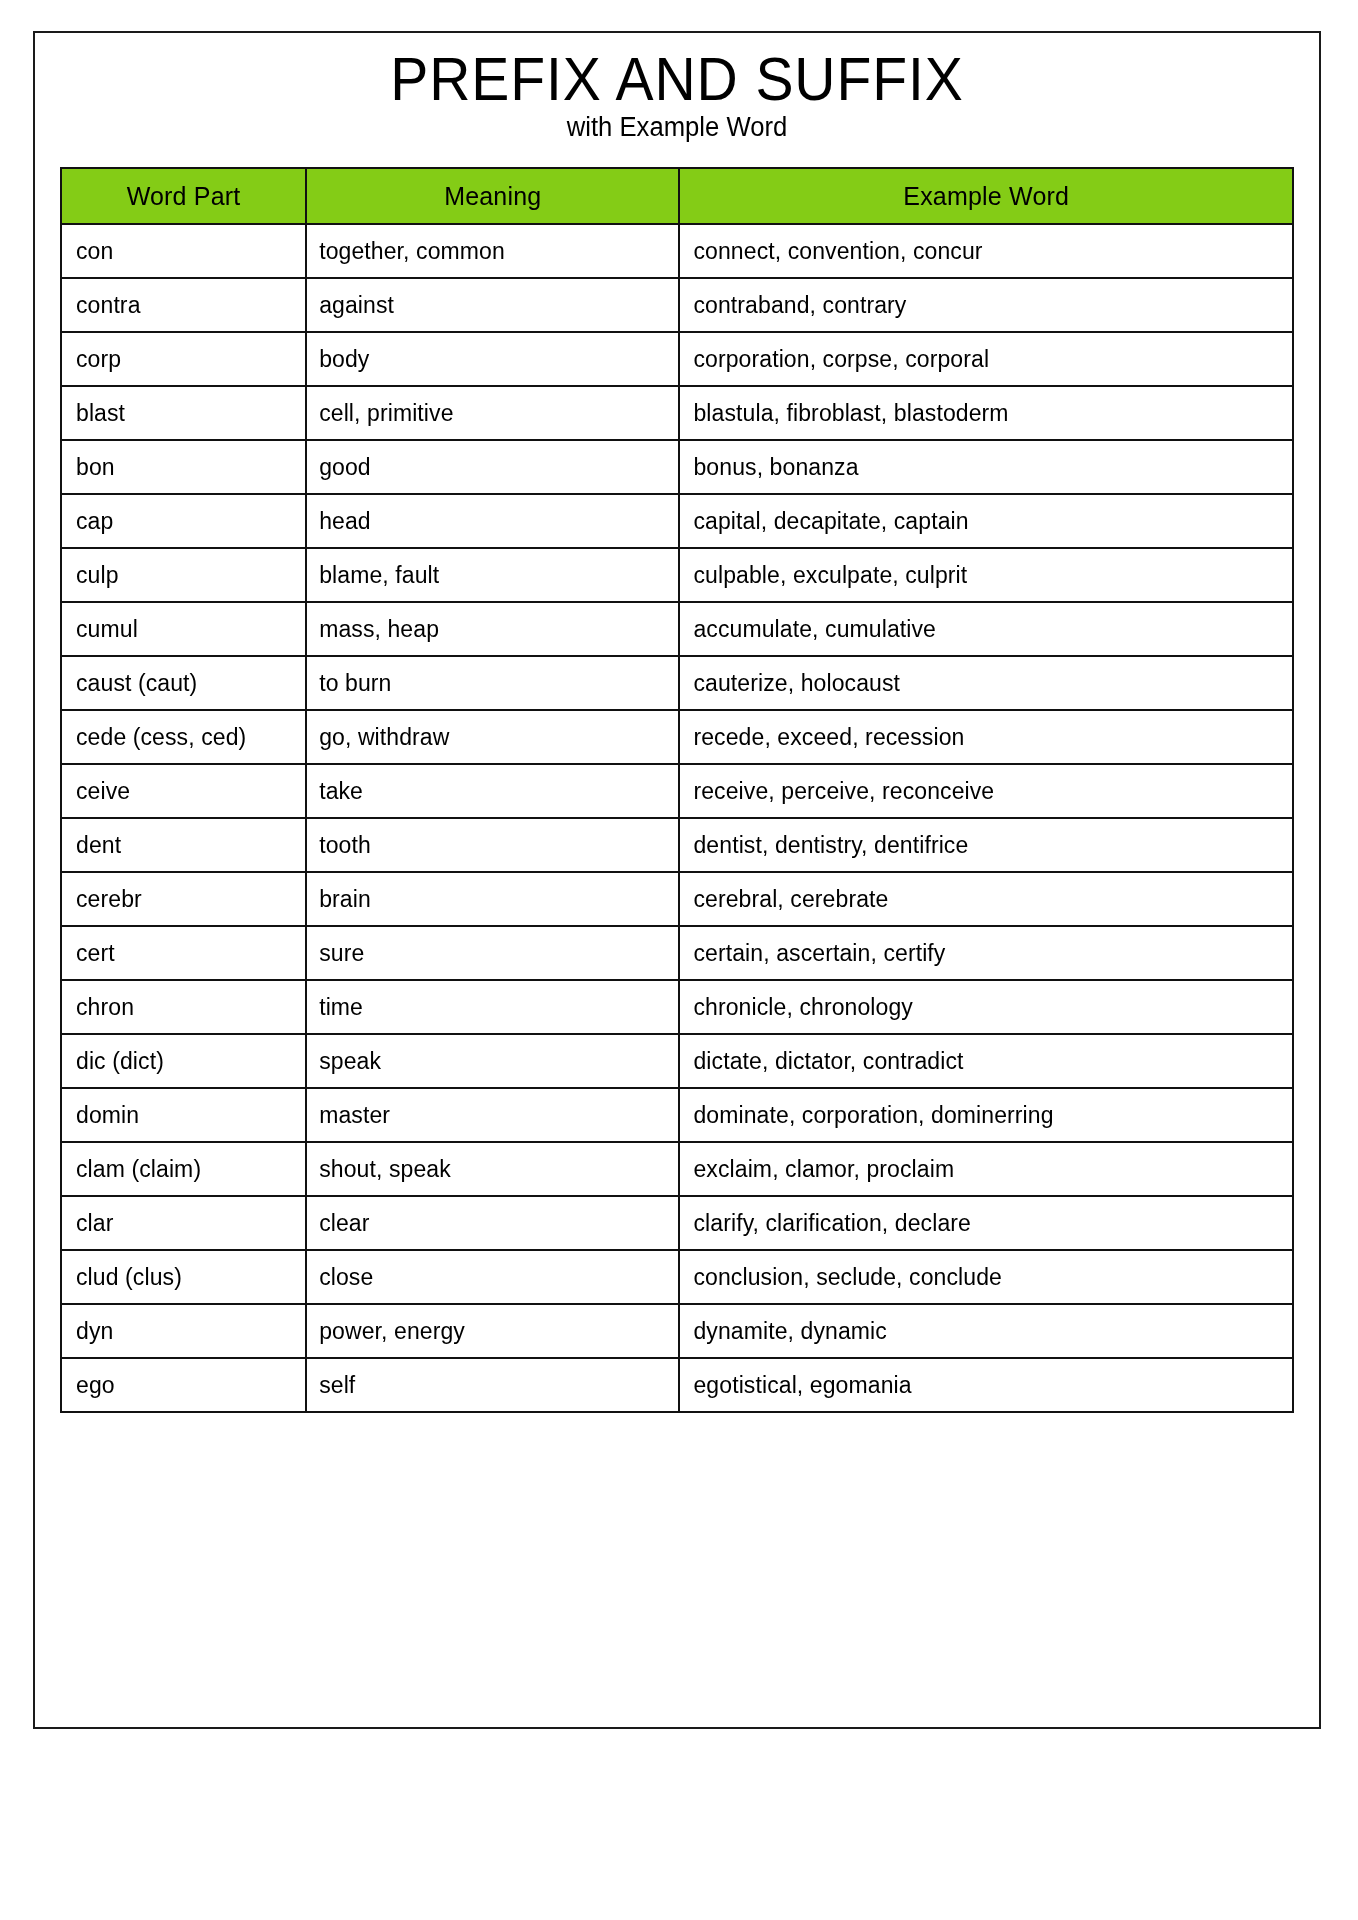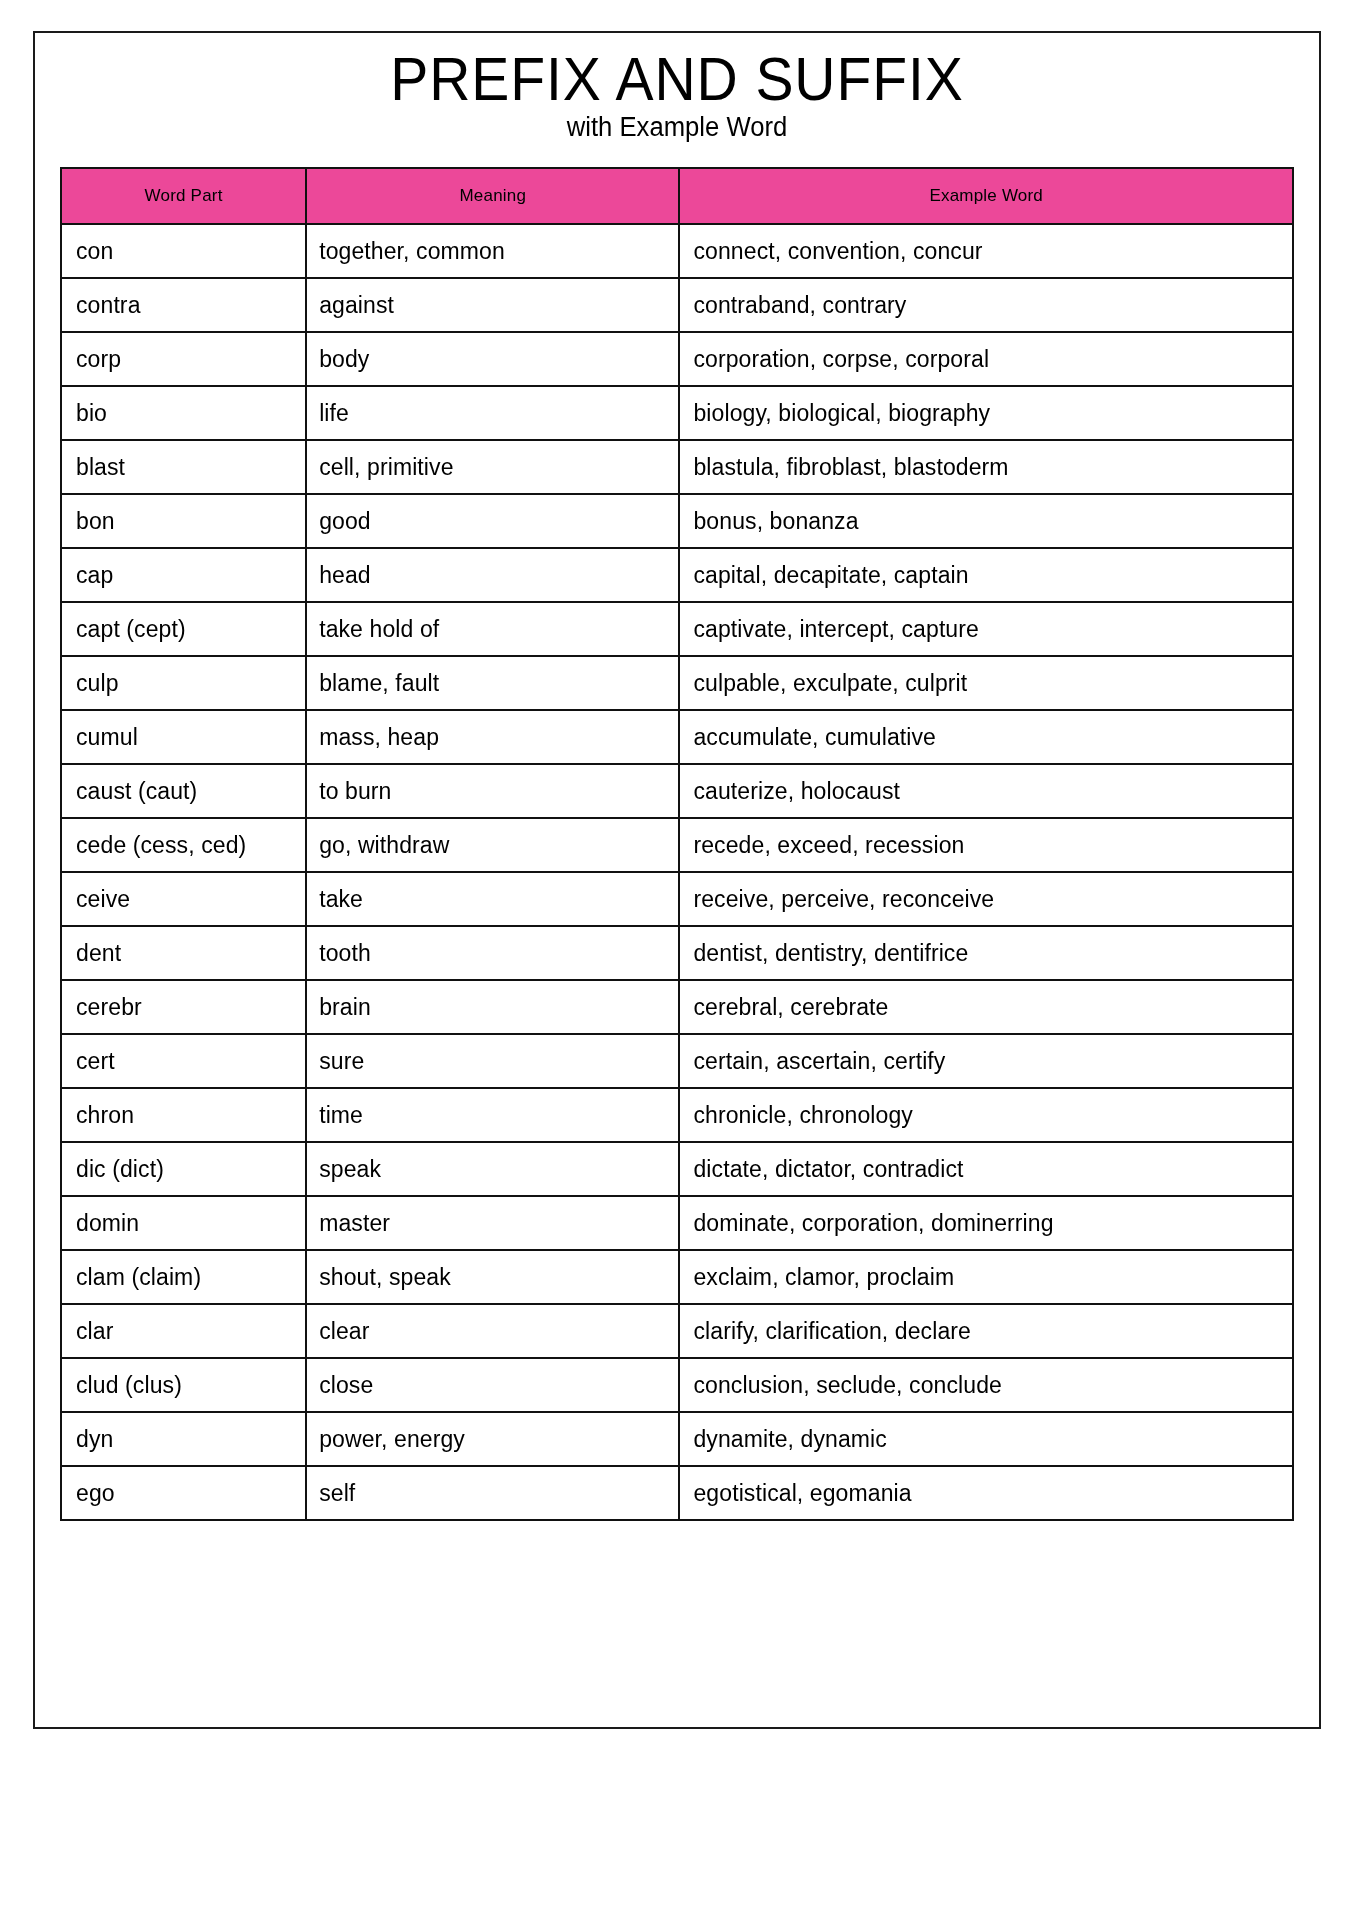--- a/index.html
+++ b/index.html
@@ -51,24 +51,24 @@
   table.wordtable {
     border-collapse: collapse;
     width: 100%;
     table-layout: fixed;
   }
   table.wordtable col.c1 { width: 197px; }
   table.wordtable col.c2 { width: 300px; }
   table.wordtable col.c3 { width: 493px; }
 
   table.wordtable th {
-    background: #ec4899;
+    background: #84cc16;
     border: 2px solid #111111;
     font-weight: 400;
-    font-size: 17px;
+    font-size: 25px;
     text-align: center;
     height: 54px;
     padding: 0 6px;
     vertical-align: middle;
     letter-spacing: 0.2px;
   }
   table.wordtable td {
     border: 2px solid #111111;
     font-size: 23px;
     font-weight: 400;
@@ -116,45 +116,35 @@
             <td>contra</td>
             <td class="meaning-pad">against</td>
             <td class="example-pad">contraband, contrary</td>
           </tr>
           <tr>
             <td>corp</td>
             <td class="meaning-pad">body</td>
             <td class="example-pad">corporation, corpse, corporal</td>
           </tr>
           <tr>
-            <td>bio</td>
-            <td class="meaning-pad">life</td>
-            <td class="example-pad">biology, biological, biography</td>
-          </tr>
-          <tr>
             <td>blast</td>
             <td class="meaning-pad">cell, primitive</td>
             <td class="example-pad">blastula, fibroblast, blastoderm</td>
           </tr>
           <tr>
             <td>bon</td>
             <td class="meaning-pad">good</td>
             <td class="example-pad">bonus, bonanza</td>
           </tr>
           <tr>
             <td>cap</td>
             <td class="meaning-pad">head</td>
             <td class="example-pad">capital, decapitate, captain</td>
           </tr>
           <tr>
-            <td>capt (cept)</td>
-            <td class="meaning-pad">take hold of</td>
-            <td class="example-pad">captivate, intercept, capture</td>
-          </tr>
-          <tr>
             <td>culp</td>
             <td class="meaning-pad">blame, fault</td>
             <td class="example-pad">culpable, exculpate, culprit</td>
           </tr>
           <tr>
             <td>cumul</td>
             <td class="meaning-pad">mass, heap</td>
             <td class="example-pad">accumulate, cumulative</td>
           </tr>
           <tr>

